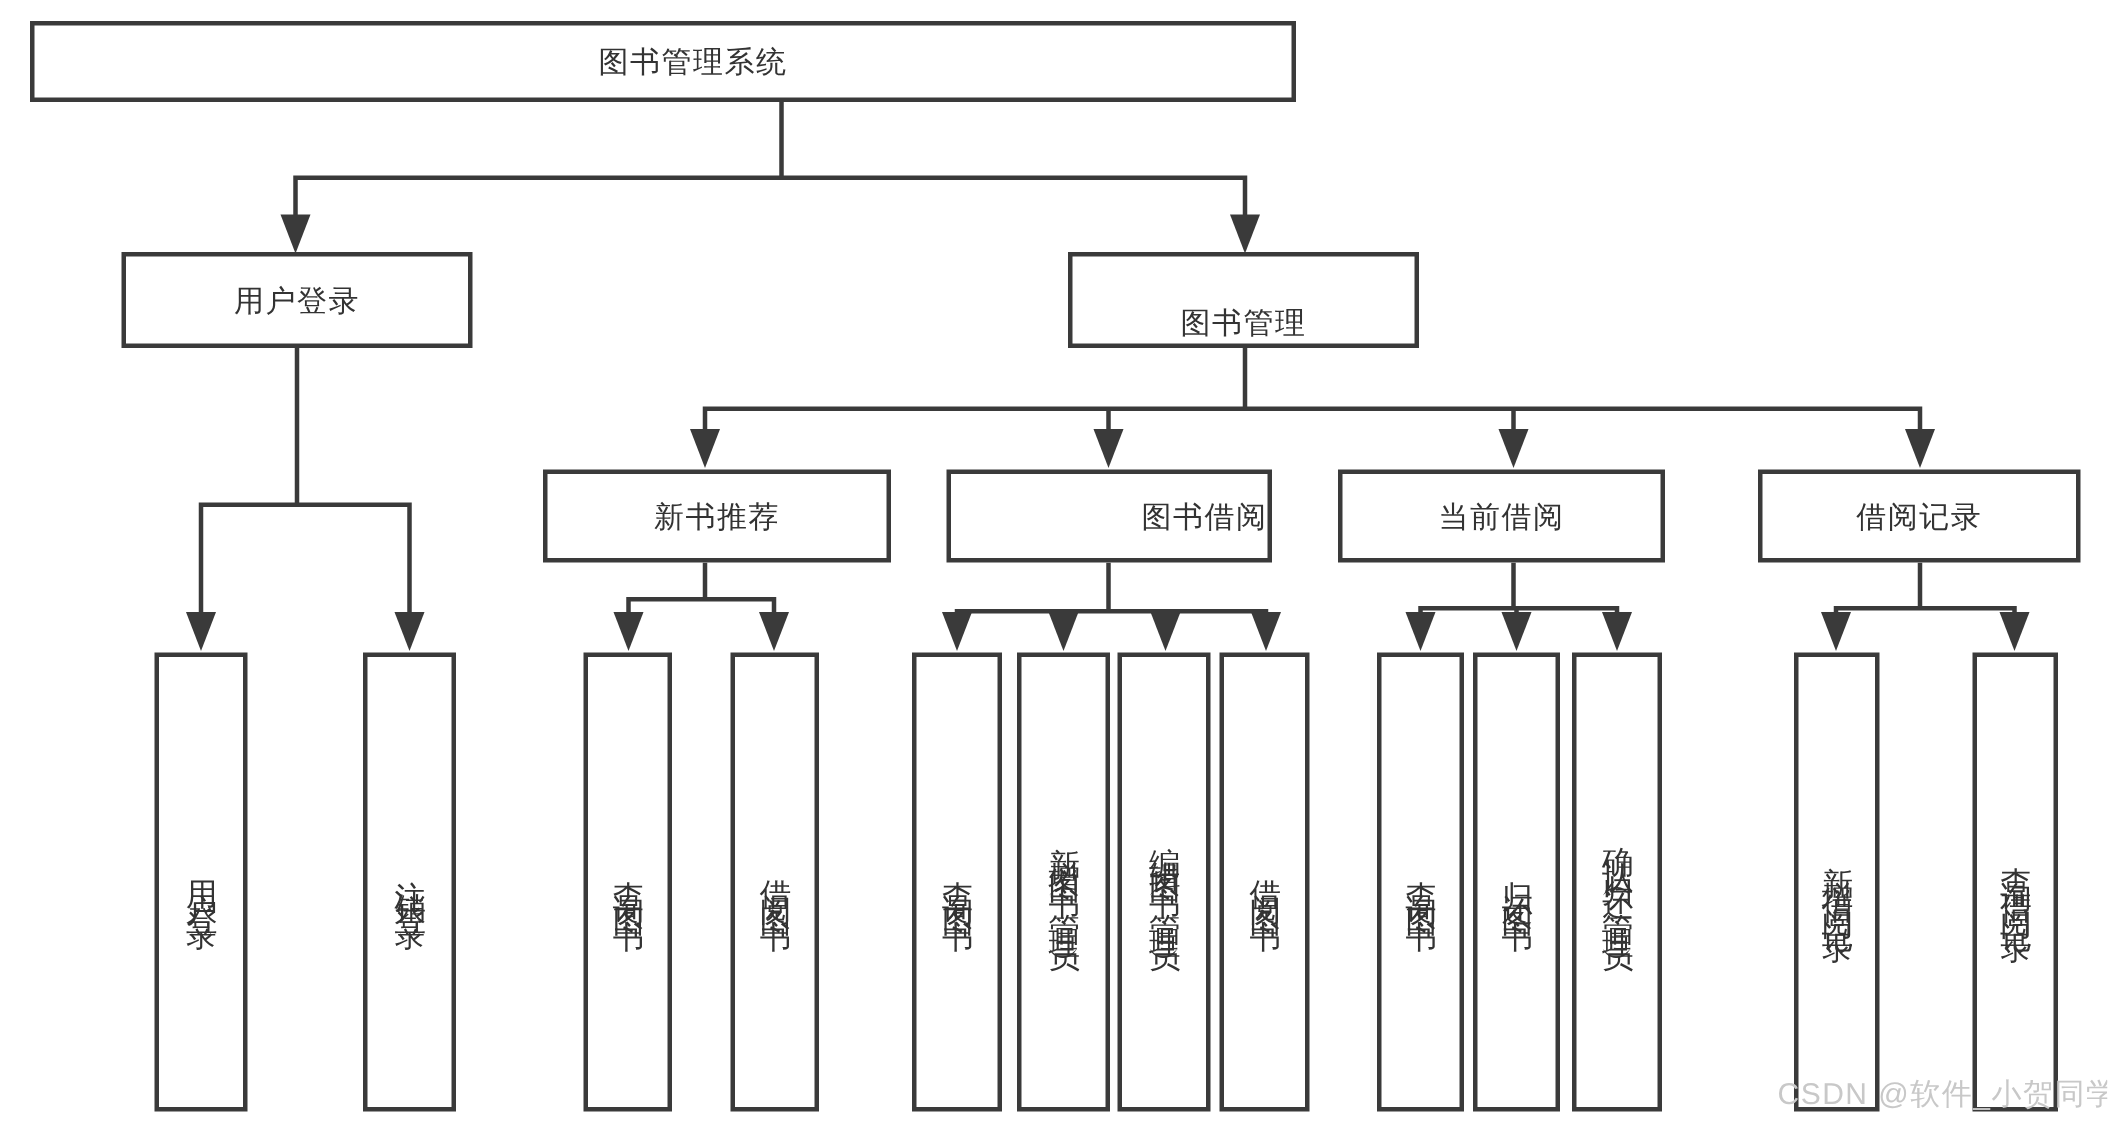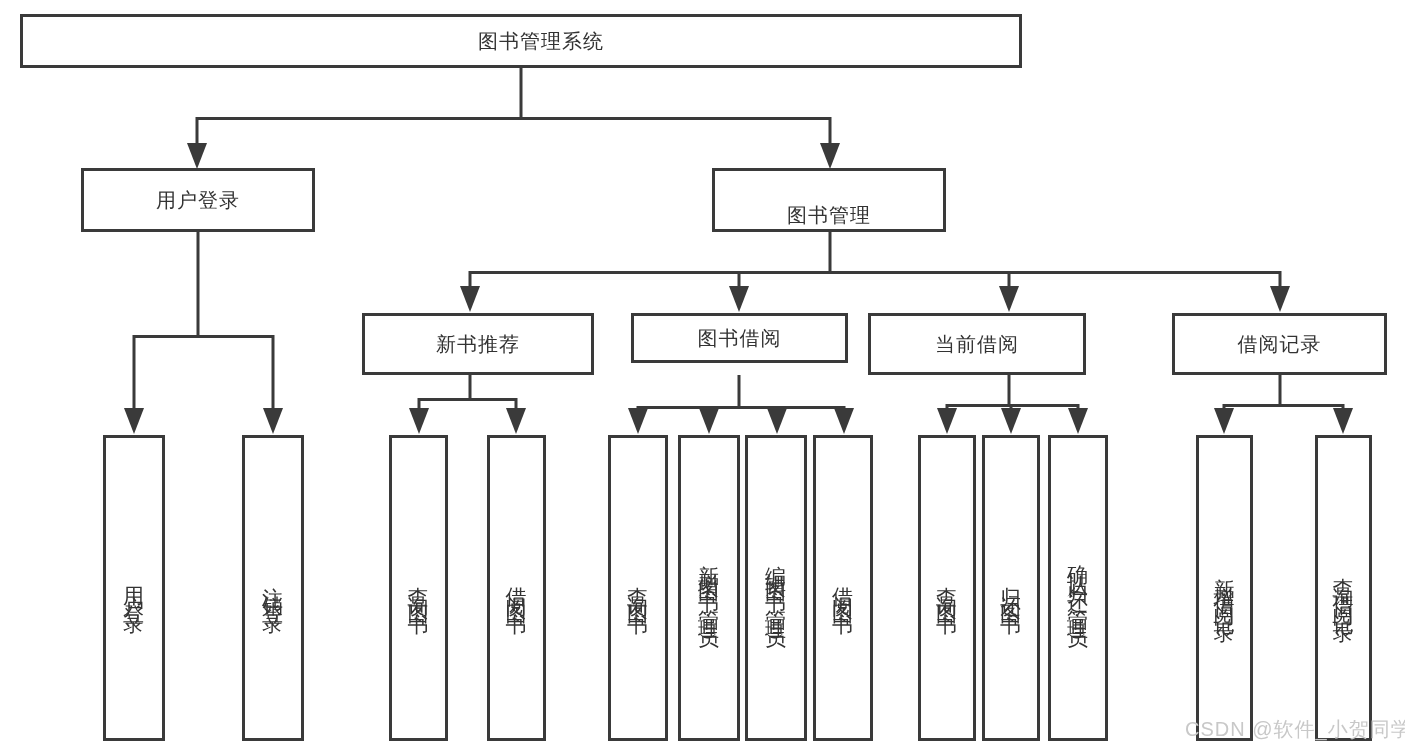--- a/index.html
+++ b/index.html
@@ -36,26 +36,26 @@
     z-index: 2;
   }
   .box.leaf span {
     writing-mode: vertical-rl;
     text-orientation: mixed;
     letter-spacing: 9px;
     font-size: 21px;
     line-height: 1;
   }
   
-  .n-root       { left: 20px;   top: 14px;  width: 1002px; height: 54px; padding-left: 40px; }
+  .n-root       { left: 20px;   top: 14px;  width: 844px; height: 54px; padding-left: 40px; }
   .n-userlogin  { left: 81px;   top: 168px; width: 234px;  height: 64px; }
   .n-bookmgmt   { left: 712px;  top: 168px; width: 234px;  height: 64px; align-items: flex-end; }
   .n-newrec     { left: 362px;  top: 313px; width: 232px;  height: 62px; }
-  .n-borrow     { left: 631px;  top: 313px; width: 217px;  height: 50px; }
-  .n-current    { left: 868px;  top: 313px; width: 218px;  height: 62px; }
+  .n-borrow     { left: 631px;  top: 313px; width: 217px;  height: 62px; justify-content: flex-end; }
+  .n-current    { left: 892px;  top: 313px; width: 218px;  height: 62px; }
   .n-records    { left: 1172px; top: 313px; width: 215px;  height: 62px; text-align: right; }
   .leaf { top: 435px; height: 306px; }
   .l-g1a { left: 103px;  width: 62px; }
   .l-g1b { left: 242px;  width: 62px; }
   .l-g2a { left: 389px;  width: 59px; }
   .l-g2b { left: 487px;  width: 59px; }
   .l-g3a { left: 608px;  width: 60px; }
   .l-g3b { left: 678px;  width: 62px; }
   .l-g3c { left: 745px;  width: 62px; }
   .l-g3d { left: 813px;  width: 60px; }

